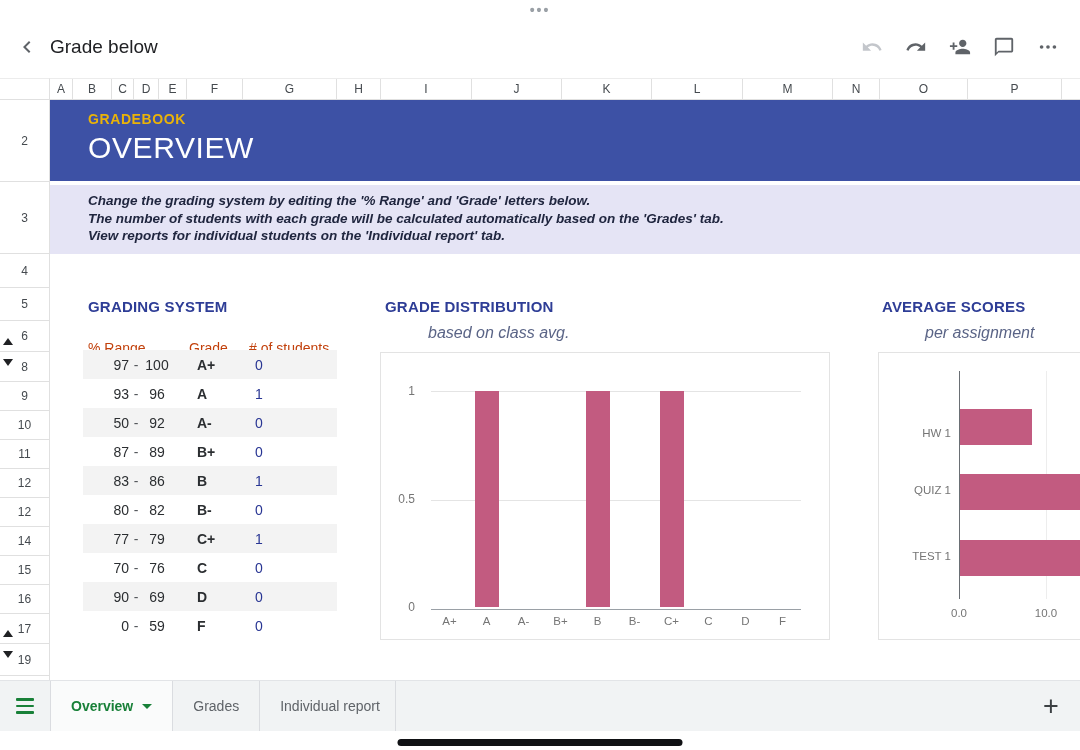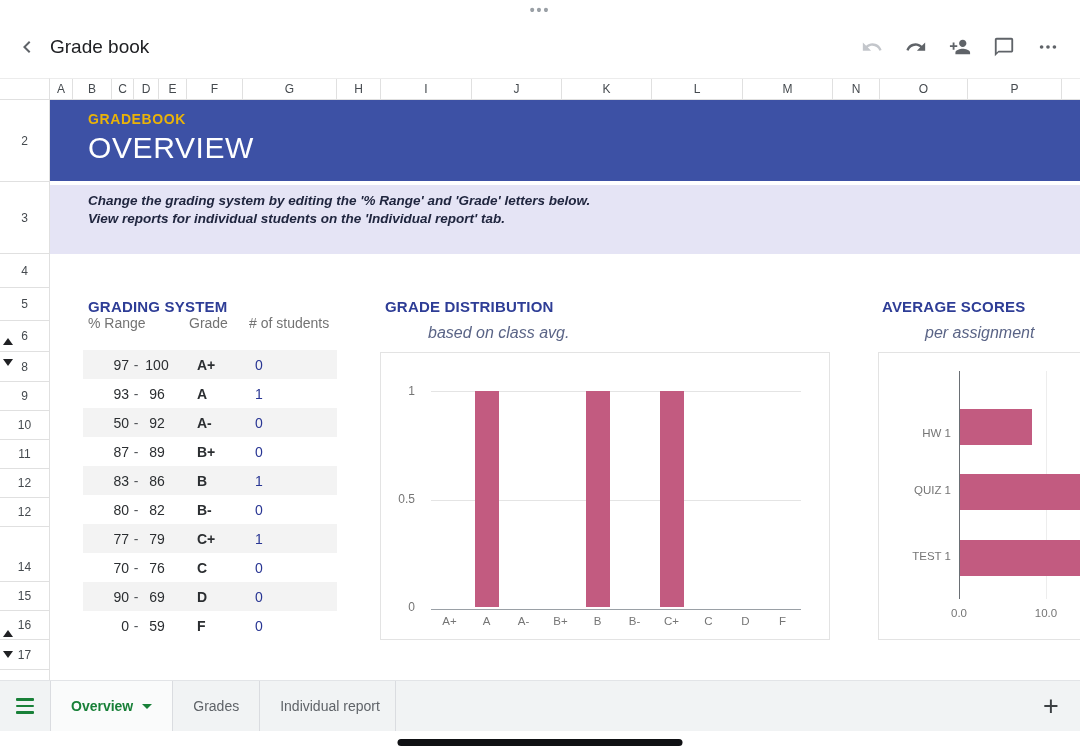--- a/index.html
+++ b/index.html
@@ -32,21 +32,21 @@
 
   
   .sheet { position:absolute; top:22px; left:50px; right:0; bottom:0; background:#fff; overflow:hidden; }
   .banner { position:absolute; top:0; left:0; right:0; height:81px; background:#3d51a5; color:#fff; padding:11px 0 0 38px; }
   .banner-kicker { font-size:14px; font-weight:bold; color:#eab308; letter-spacing:0.6px; }
   .banner-title { font-size:30px; font-weight:400; letter-spacing:0.6px; margin-top:4px; }
   .notice { position:absolute; top:85px; left:0; right:0; height:69px; background:#e5e4f5; padding:7px 0 0 38px; font-style:italic; font-size:13.5px; line-height:17.5px; color:#20263f; font-weight:bold; }
 
   .section-title { position:absolute; font-size:15px; font-weight:bold; color:#2e3d96; letter-spacing:0.2px; }
   .section-sub { position:absolute; font-size:16px; font-style:italic; color:#5a6486;margin-left:43px; }
-  .tbl-col-label { position:absolute; top:215px; font-size:14px; color:#737373; }
+  .tbl-col-label { position:absolute; top:240px; font-size:14px; color:#c2410c; }
 
   
   .g-table { position:absolute; left:33px; top:250px; width:254px; }
   .g-row { height:29px; display:flex; align-items:center; font-size:14px; color:#2b2e31; padding-left:8px; }
   .g-row.stripe { background:#f3f3f3; }
   .c-from { width:38px; text-align:right; }
   .c-dash { width:14px; text-align:center; color:#55595d; }
   .c-to { width:28px; text-align:center; }
   .c-grade { margin-left:26px; width:30px; font-weight:bold; }
   .c-count { margin-left:28px; color:#283593; }
@@ -89,21 +89,21 @@
 <div class="canvas">
 
   <div class="multitask">•••</div>
 
   <div class="appbar">
     <div class="back-btn">
       <svg viewBox="0 0 24 24">
           <path d="M15.41 7.41 14 6l-6 6 6 6 1.41-1.41L10.83 12z"></path>
         </svg>
     </div>
-    <div class="doc-title">Grade book</div>
+    <div class="doc-title">Grade below</div>
     <div class="appbar-actions">
       <div class="icon-btn disabled">
         <svg viewBox="0 0 24 24">
             <path d="M12.5 8c-2.65 0-5.05.99-6.9 2.6L2 7v9h9l-3.62-3.62c1.39-1.16 3.16-1.88 5.12-1.88 3.54 0 6.55 2.31 7.6 5.5l2.37-.78C21.08 11.03 17.15 8 12.5 8z"></path>
           </svg>
       </div>
       <div class="icon-btn">
         <svg viewBox="0 0 24 24">
             <path d="M18.4 10.6C16.55 8.99 14.15 8 11.5 8c-4.65 0-8.58 3.03-9.96 7.22L3.9 16c1.05-3.19 4.05-5.5 7.6-5.5 1.95 0 3.73.72 5.12 1.88L13 16h9V7l-3.6 3.6z"></path>
           </svg>
@@ -153,36 +153,37 @@
         <div class="row-h" style="height: 72px;">3</div>
         <div class="row-h" style="height: 34px;">4</div>
         <div class="row-h" style="height: 33px;">5</div>
         <div class="row-h" style="height: 31px;">6</div>
         <div class="row-h" style="height: 30px;">8</div>
         <div class="row-h" style="height: 29px;">9</div>
         <div class="row-h" style="height: 29px;">10</div>
         <div class="row-h" style="height: 29px;">11</div>
         <div class="row-h" style="height: 29px;">12</div>
         <div class="row-h" style="height: 29px;">12</div>
-        <div class="row-h" style="height: 29px; margin-top: 26px;">14</div>
+        <div class="row-h" style="height: 29px;">14</div>
         <div class="row-h" style="height: 29px;">15</div>
         <div class="row-h" style="height: 29px;">16</div>
         <div class="row-h" style="height: 30px;">17</div>
         <div class="row-h" style="height: 32px;">19</div>
       </div>
 
     <div class="sheet">
 
       <div class="banner">
         <div class="banner-kicker">GRADEBOOK</div>
         <div class="banner-title">OVERVIEW</div>
       </div>
 
       <div class="notice">
         <div>Change the grading system by editing the '% Range' and 'Grade' letters below.</div>
+        <div>The number of students with each grade will be calculated automatically based on the 'Grades' tab.</div>
         <div>View reports for individual students on the 'Individual report' tab.</div>
       </div>
 
       <div class="section-title" style="left:38px; top:198px;">GRADING SYSTEM</div>
       <div class="tbl-col-label" style="left:38px;">% Range</div>
       <div class="tbl-col-label" style="left:139px;">Grade</div>
       <div class="tbl-col-label" style="left:199px;"># of students</div>
       <div class="g-table">
           <div class="g-row stripe">
             <span class="c-from">97</span>

